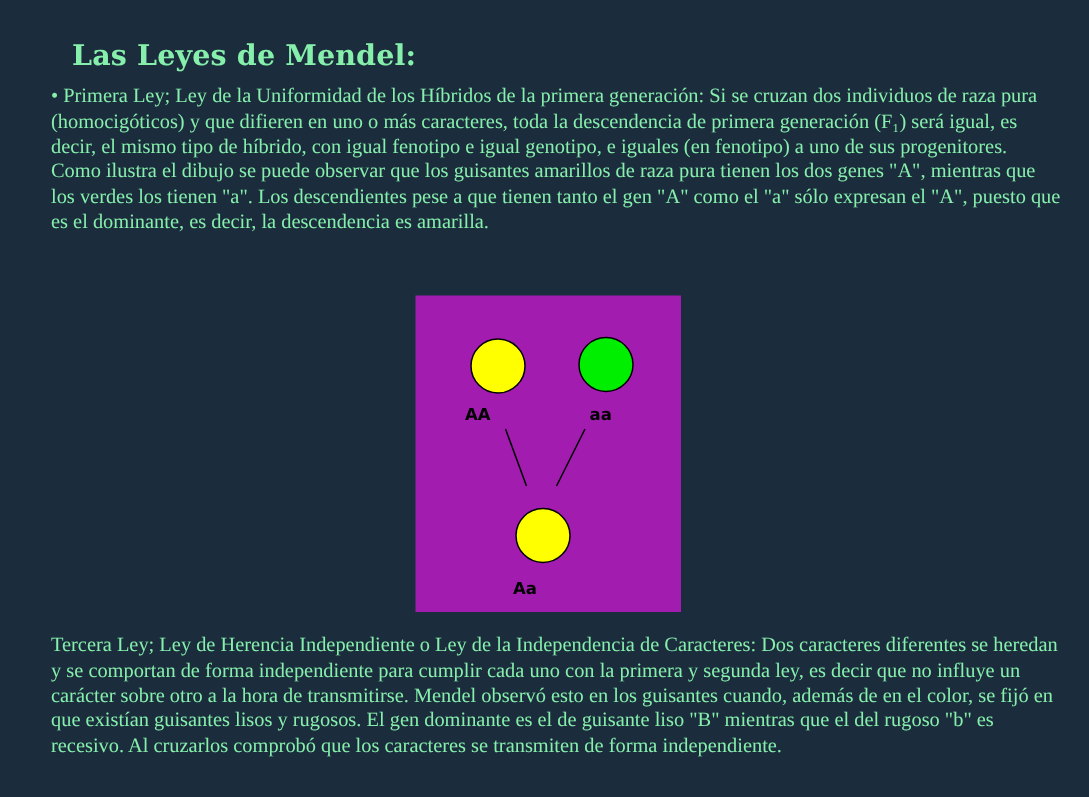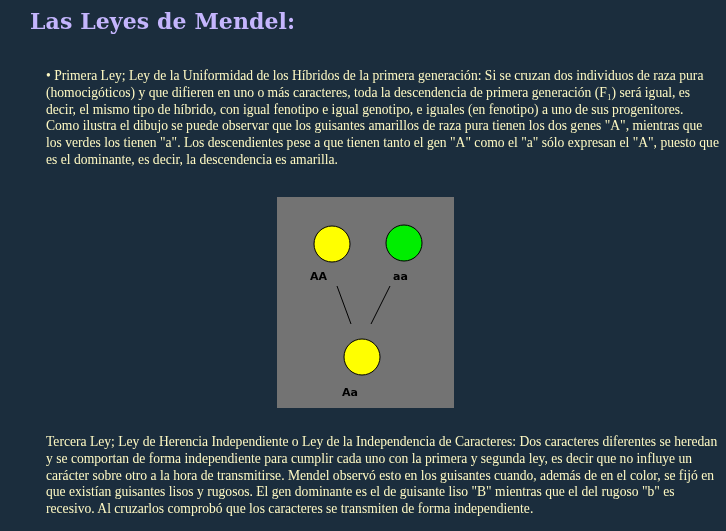--- a/index.html
+++ b/index.html
@@ -6,34 +6,34 @@
     body {
       width: 726px; height: 531px; overflow: hidden;
       background: #1b2d3d;
       font-family: "DejaVu Serif", "Liberation Serif", serif;
       color: #d8d8d8;
     }
     .page { position: relative; width: 726px; height: 531px; }
     .title {
       position: absolute; left: 30px; top: 8px;
       font-family: "DejaVu Serif", serif;
-      font-weight: bold; font-size: 22px; color: #c4b5fd;
-      margin: 0; letter-spacing: 0.1px;
+      font-weight: bold; font-size: 19px; color: #86efac;
+      margin: 18px; letter-spacing: 0.1px;
     }
     .para {
       position: absolute; left: 30px; width: 674px;
       font-family: "Liberation Serif", serif;
-      font-size: 13.6px; line-height: 16.8px; color: #fef9c3;
-      margin: 16px;
+      font-size: 13.6px; line-height: 16.8px; color: #86efac;
+      margin: 4px;
     }
     .p1 { top: 52px; }
     .p2 { top: 418px; }
     .figure {
       position: absolute; left: 277px; top: 197px;
-      width: 177px; height: 211px; background: #737373;
+      width: 177px; height: 211px; background: #a21caf;
     }
     .figure svg { display: block; }
   </style>
 </head>
 <body>
 
 <div class="page">
   <h1 class="title">Las Leyes de Mendel:</h1>
 
   <p class="para p1">• Primera Ley; Ley de la Uniformidad de los Híbridos de la primera generación: Si se cruzan dos individuos de raza pura (homocigóticos) y que difieren en uno o más caracteres, toda la descendencia de primera generación (F₁) será igual, es decir, el mismo tipo de híbrido, con igual fenotipo e igual genotipo, e iguales (en fenotipo) a uno de sus progenitores. Como ilustra el dibujo se puede observar que los guisantes amarillos de raza pura tienen los dos genes "A", mientras que los verdes los tienen "a". Los descendientes pese a que tienen tanto el gen "A" como el "a" sólo expresan el "A", puesto que es el dominante, es decir, la descendencia es amarilla.</p>

